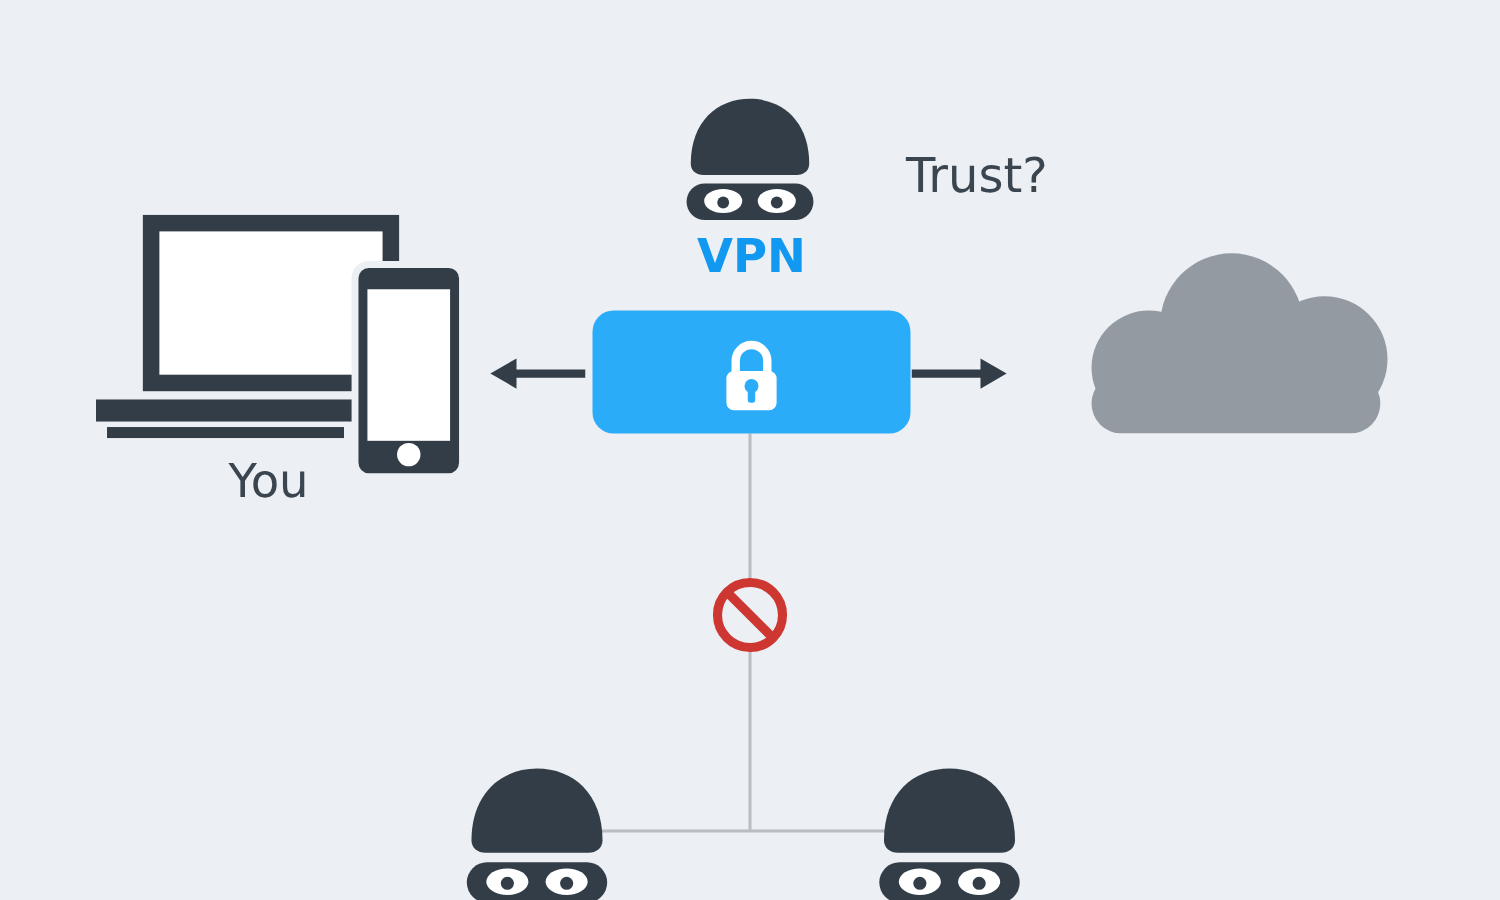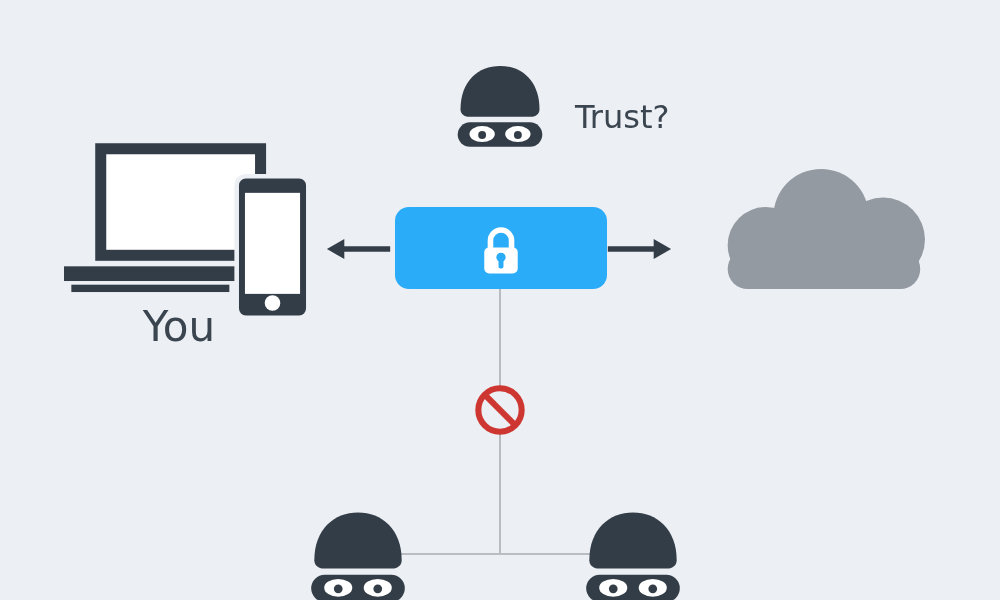--- a/index.html
+++ b/index.html
@@ -10,21 +10,21 @@
   .canvas{
     position:relative;
     width:1000px;height:600px;
     background:var(--bg,#ecEFF3);
     overflow:hidden;
   }
   .abs{position:absolute;}
   .label{
     position:absolute;
     color:var(--text,#3b4550);
-    font-size:42px;
+    font-size:31px;
     line-height:1.1;
     white-space:nowrap;
   }
   .label.centered{text-align:center;}
   .vpn-title{
     position:absolute;
     left:395px;top:153px;width:212px;
     text-align:center;
     font-size:31px;font-weight:bold;
     color:var(--blueText,#1199f2);
@@ -86,22 +86,23 @@
     <svg width="94" height="87" viewBox="0 0 100 92">
       <path class="fill-dark" d="M8 52 C8 22 27 6 50 6 C73 6 92 22 92 52 C92 57 88 60 83 60 L17 60 C12 60 8 57 8 52 Z"></path>
       <rect class="fill-dark" x="5" y="66" width="90" height="26" rx="13"></rect>
       <ellipse class="fill-white" cx="31" cy="78.5" rx="13.5" ry="8.5"></ellipse>
       <ellipse class="fill-white" cx="69" cy="78.5" rx="13.5" ry="8.5"></ellipse>
       <circle class="fill-dark" cx="31" cy="79.5" r="4.2"></circle>
       <circle class="fill-dark" cx="69" cy="79.5" r="4.2"></circle>
     </svg>
   </div>
 
-  <div class="label" style="left:575px;top:100px;font-size:32px;">Trust?</div>
+  <div class="label" style="left:604px;top:100px;font-size:32px;">Trust?</div>
 
+  <div class="vpn-title">VPN</div>
 
   <div class="abs" style="left:326px;top:235px;width:66px;height:28px;">
     <svg class="mirror" width="66" height="28" viewBox="0 0 72 28">
       <line class="stroke-dark" x1="2" y1="14" x2="54" y2="14" stroke-width="6"></line>
       <polygon class="fill-dark" points="52,3 71,14 52,25"></polygon>
     </svg>
   </div>
 
   <div class="abs" style="left:606px;top:235px;width:66px;height:28px;">
     <svg width="66" height="28" viewBox="0 0 72 28">

